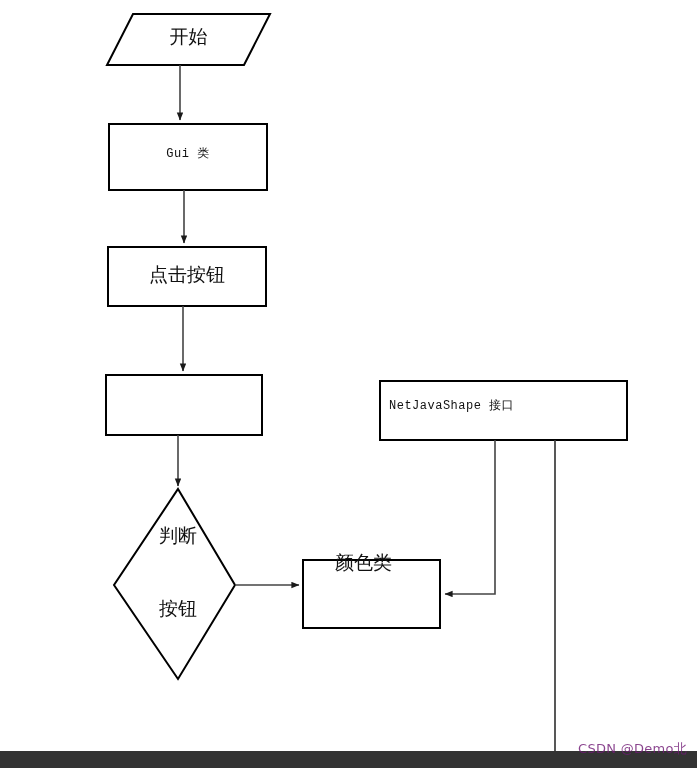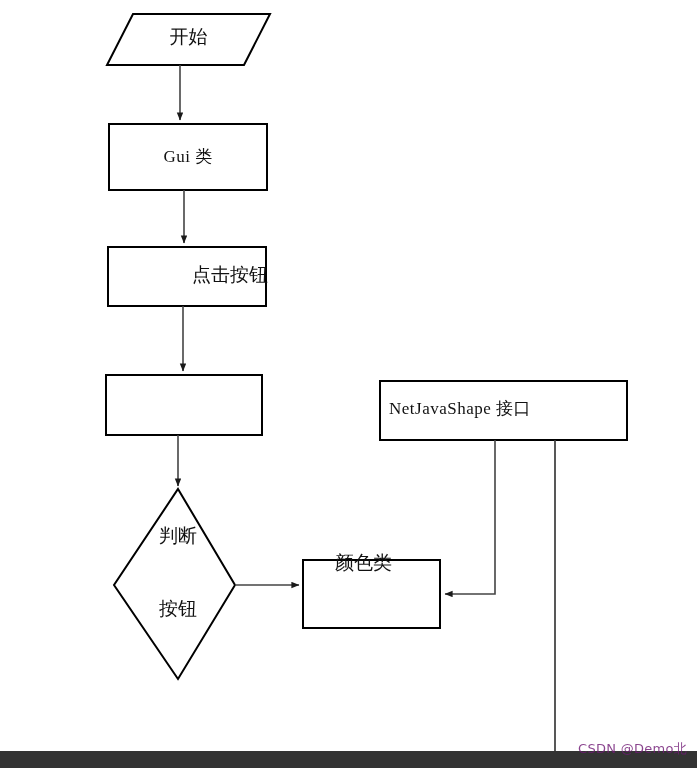--- a/index.html
+++ b/index.html
@@ -41,22 +41,22 @@
     position: absolute;
     color: #111111;
     white-space: nowrap;
     line-height: 1.0;
   }
   .label-cjk {
     font-family: Liberation Mono, monospace;
     font-size: 19px;
   }
   .label-mono {
-    font-family: Liberation Serif, serif;
-    font-size: 17px;
+    font-family: Liberation Mono, monospace;
+    font-size: 12px;
     letter-spacing: 0.5px;
   }
   .label-center {
     text-align: center;
   }
   #bottom-bar {
     position: absolute;
     left: 0;
     top: 751px;
     width: 697px;
@@ -113,21 +113,21 @@
 
     <path class="connector" d="M495,440 L495,594 L445,594" marker-end="url(#arrowhead)"></path>
 
     <line class="connector-plain" x1="555" y1="440" x2="555" y2="751"></line>
   </svg>
 
   <div class="node-label label-cjk label-center" style="left:107px; top:29px; width:163px;">开始</div>
 
   <div class="node-label label-mono label-center" style="left:109px; top:148px; width:158px;">Gui 类</div>
 
-  <div class="node-label label-cjk label-center" style="left:108px; top:267px; width:158px;padding-left:43px;">点击按钮</div>
+  <div class="node-label label-cjk label-center" style="left:108px; top:267px; width:158px;">点击按钮</div>
 
 
   <div class="node-label label-cjk label-center" style="left:140px; top:528px; width:76px;">判断</div>
 
   <div class="node-label label-cjk label-center" style="left:140px; top:585px; width:76px;margin-top:16px;">按钮</div>
 
   <div class="node-label label-cjk label-center" style="left:303px; top:555px; width:121px;">颜色类</div>
 
   <div class="node-label label-mono" style="left:389px; top:400px;">NetJavaShape 接口</div>
 

